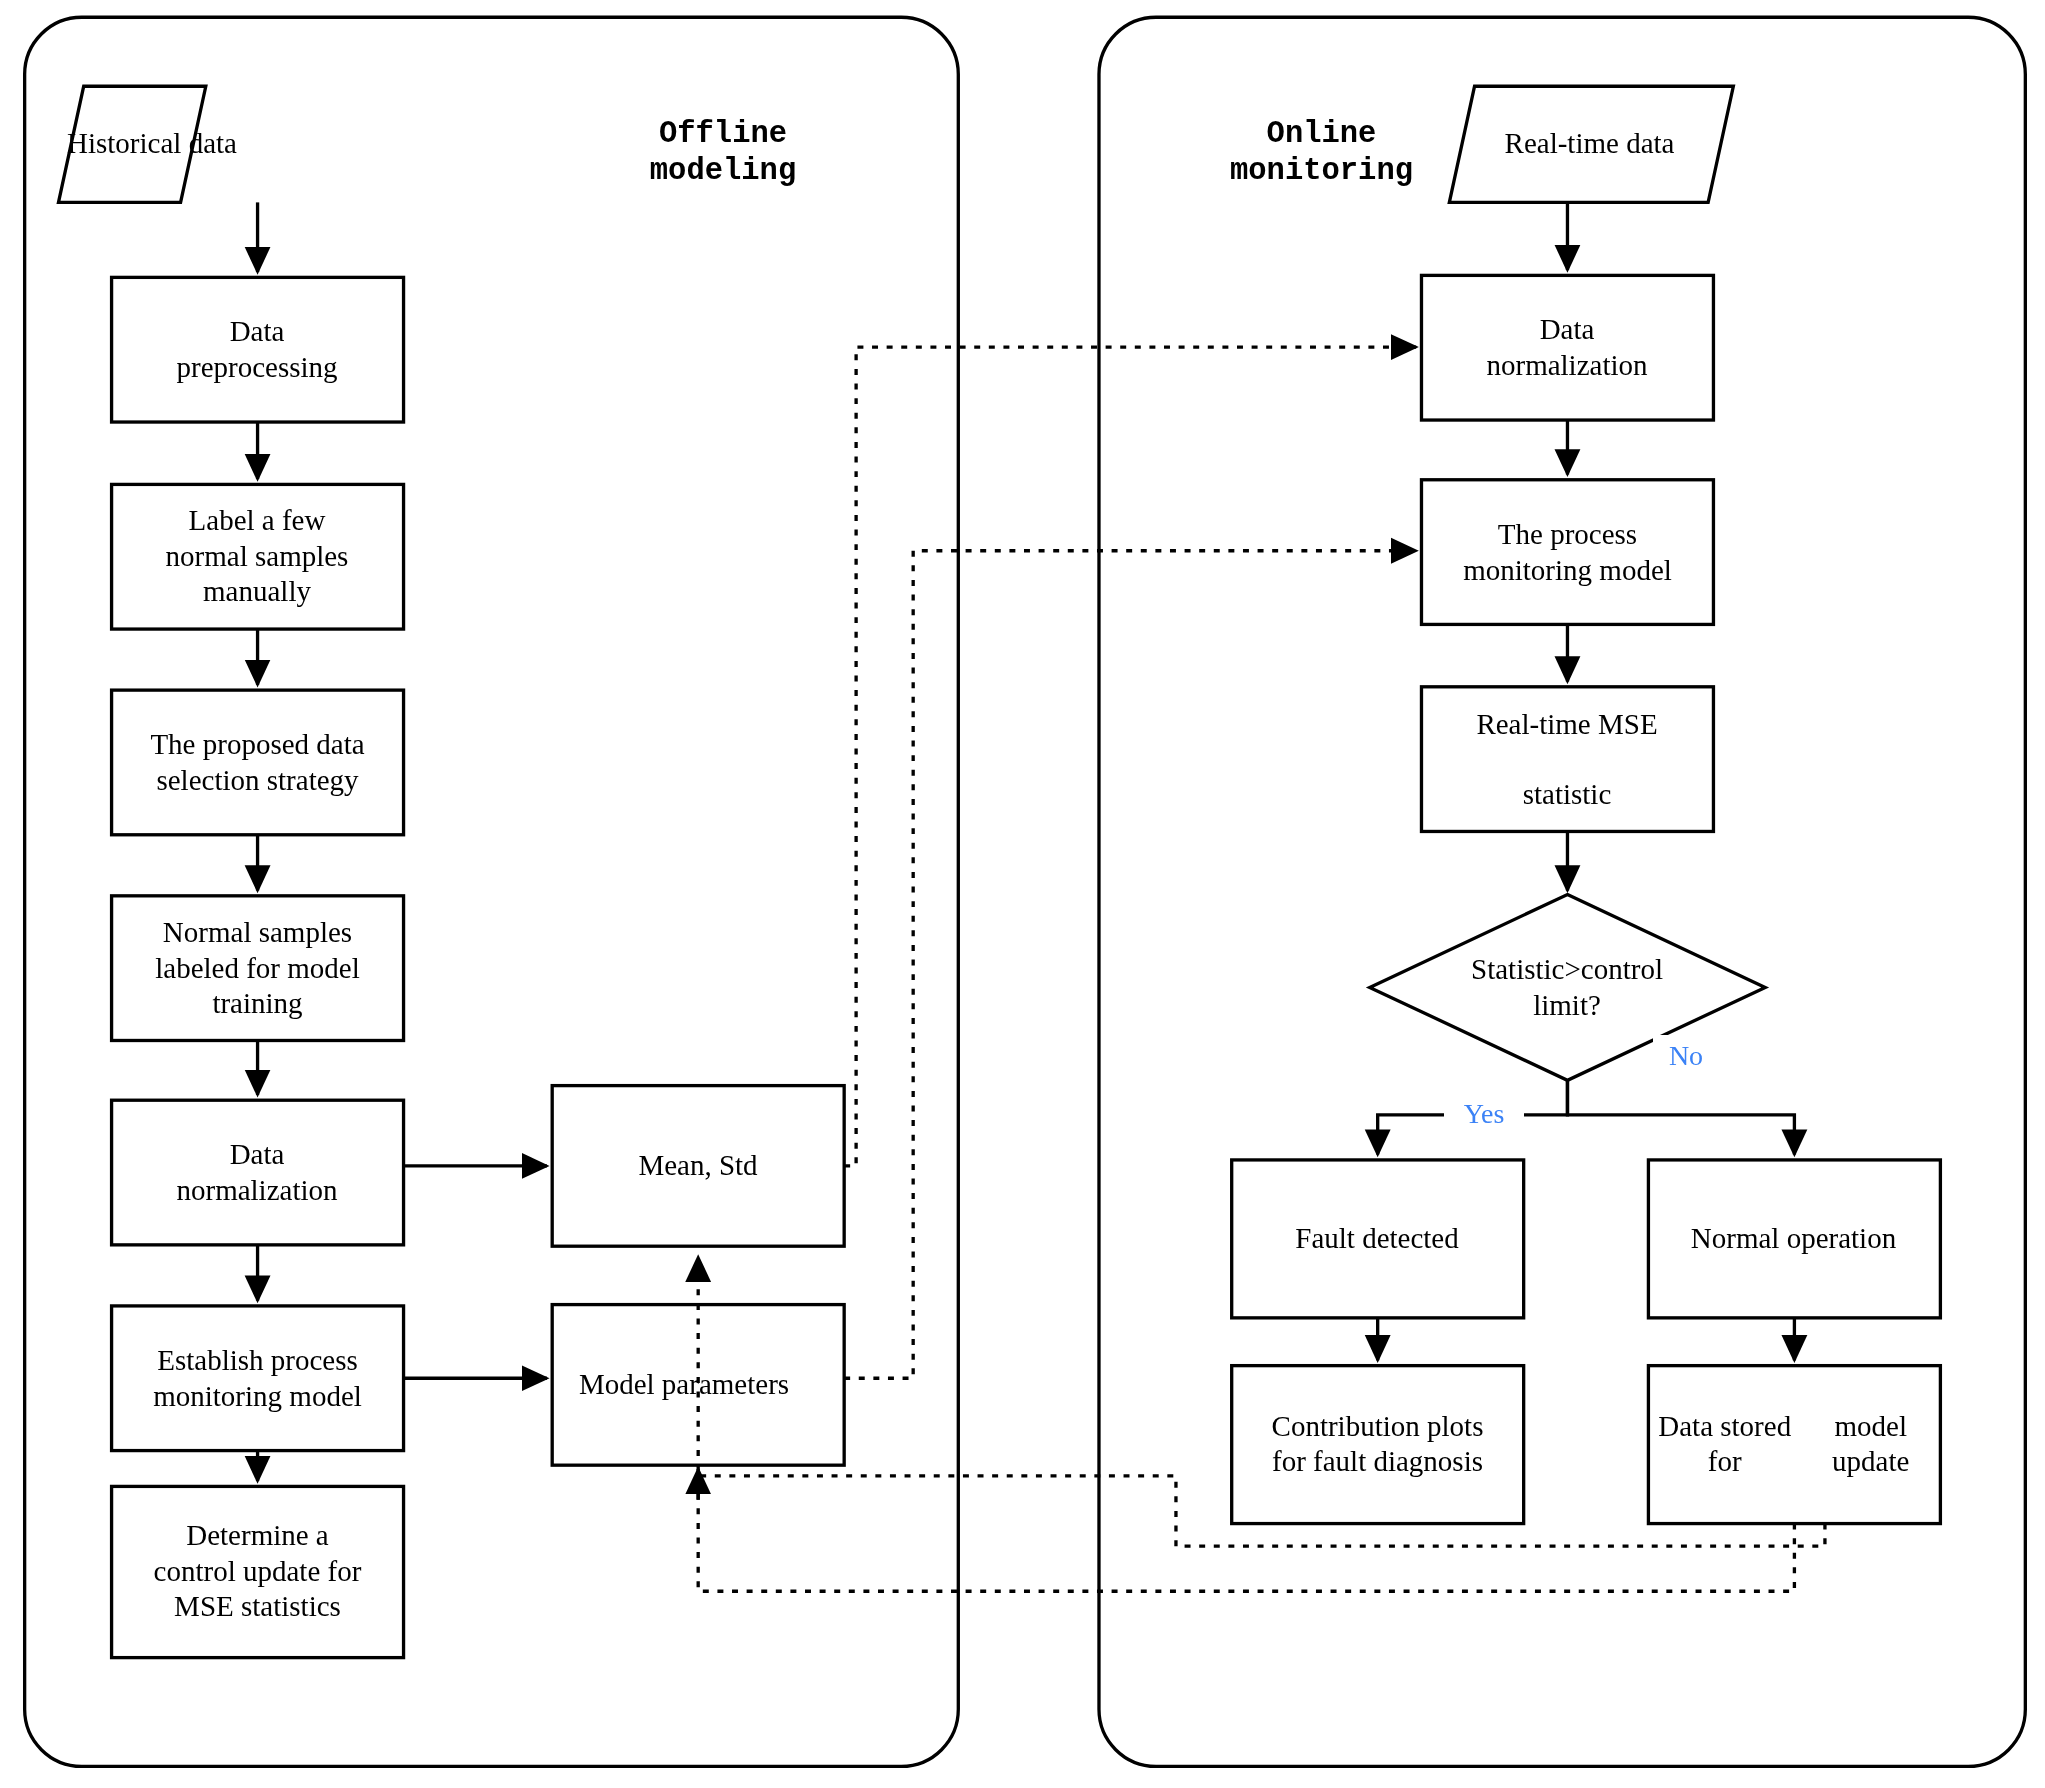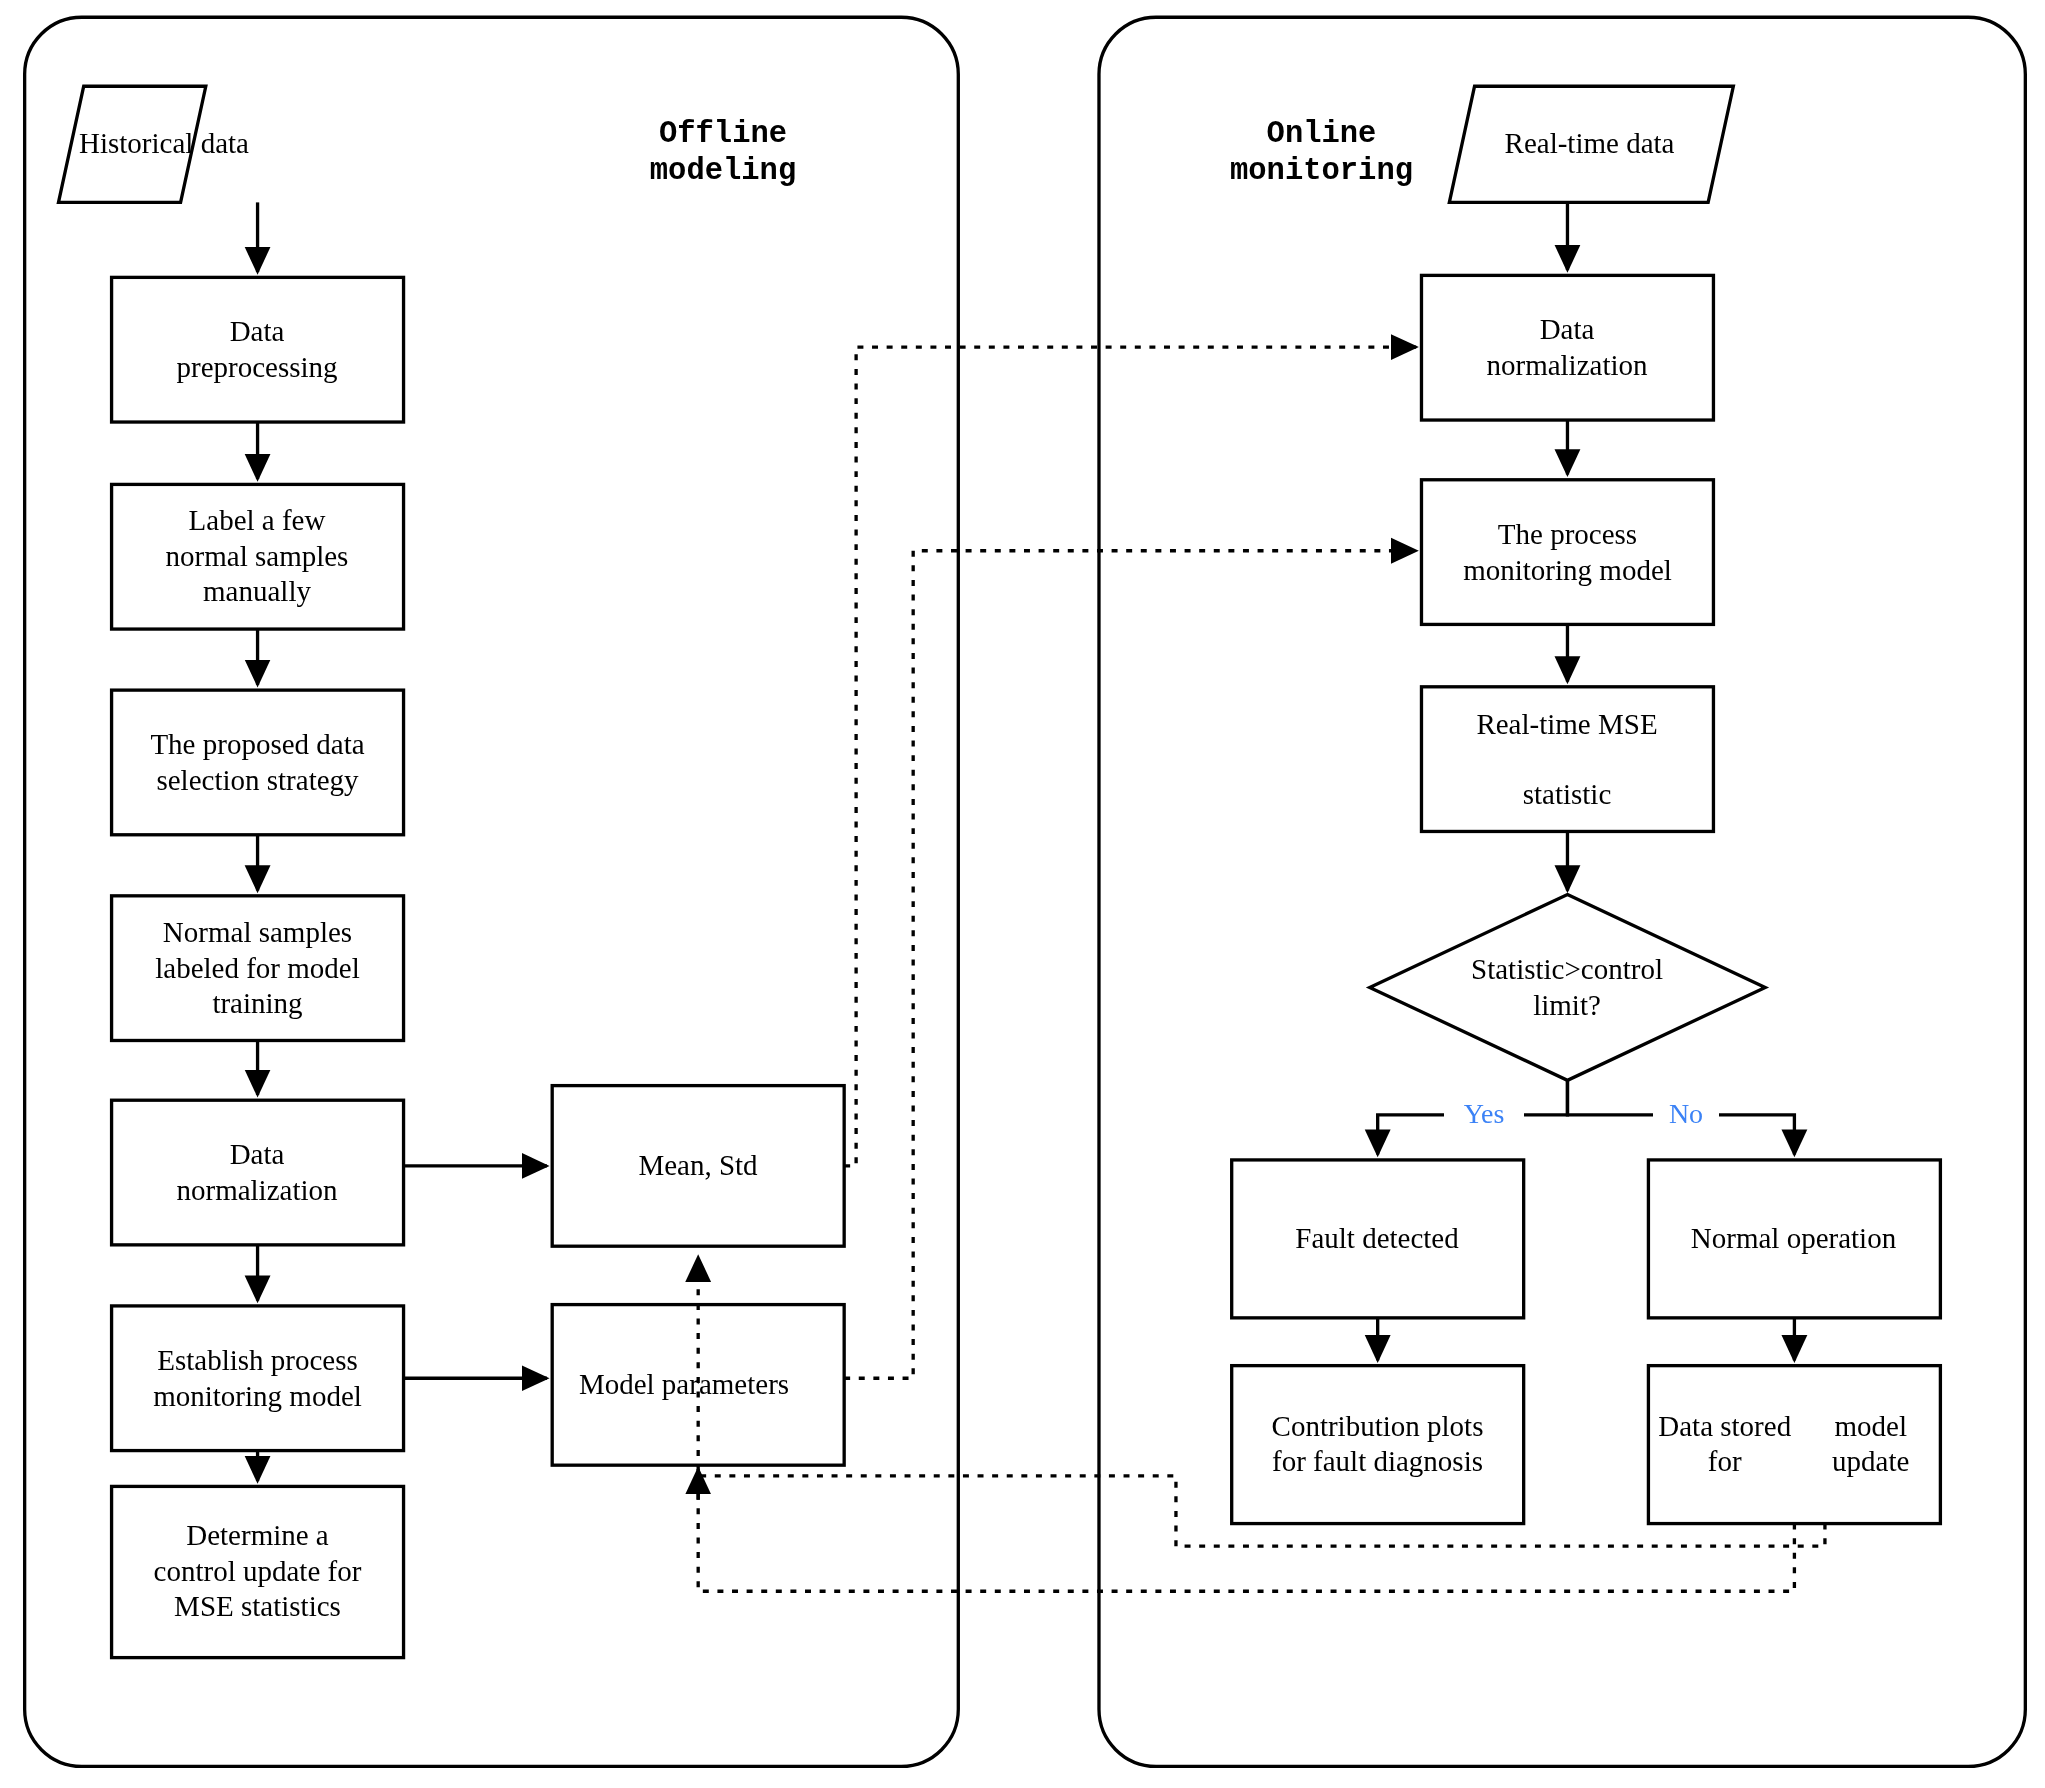--- a/index.html
+++ b/index.html
@@ -98,21 +98,21 @@
 
   <div class="panel-title" style="left:617px;top:100px;width:212px;height:106px;flex-direction:column;">
     <span>Offline</span>
     <span>modeling</span>
   </div>
   <div class="panel-title" style="left:1212px;top:100px;width:219px;height:106px;flex-direction:column;">
     <span>Online</span>
     <span>monitoring</span>
   </div>
 
-  <div class="node-label" style="left:68px;top:86px;width:192px;height:116px;">
+  <div class="node-label" style="left:56px;top:86px;width:192px;height:116px;">
     <span>Historical data</span>
   </div>
 
   <div class="node-label" style="left:111px;top:277px;width:292px;height:145px;flex-direction:column;">
     <span>Data</span>
     <span>preprocessing</span>
   </div>
 
   <div class="node-label" style="left:111px;top:484px;width:292px;height:145px;flex-direction:column;">
     <span>Label a few</span>
@@ -175,21 +175,21 @@
   </div>
 
   <div class="node-label" style="left:1408px;top:929px;width:318px;height:117px;flex-direction:column;">
     <span>Statistic&gt;control</span>
     <span>limit?</span>
   </div>
 
   <div class="edge-label" style="left:1444px;top:1093px;width:80px;height:42px;">
     <span>Yes</span>
   </div>
-  <div class="edge-label" style="left:1653px;top:1093px;width:66px;height:42px;">
+  <div class="edge-label" style="left:1653px;top:1035px;width:66px;height:42px;">
     <span>No</span>
   </div>
 
   <div class="node-label" style="left:1231px;top:1160px;width:292px;height:158px;">
     <span>Fault detected</span>
   </div>
 
   <div class="node-label" style="left:1645px;top:1160px;width:297px;height:158px;">
     <span>Normal operation</span>
   </div>

